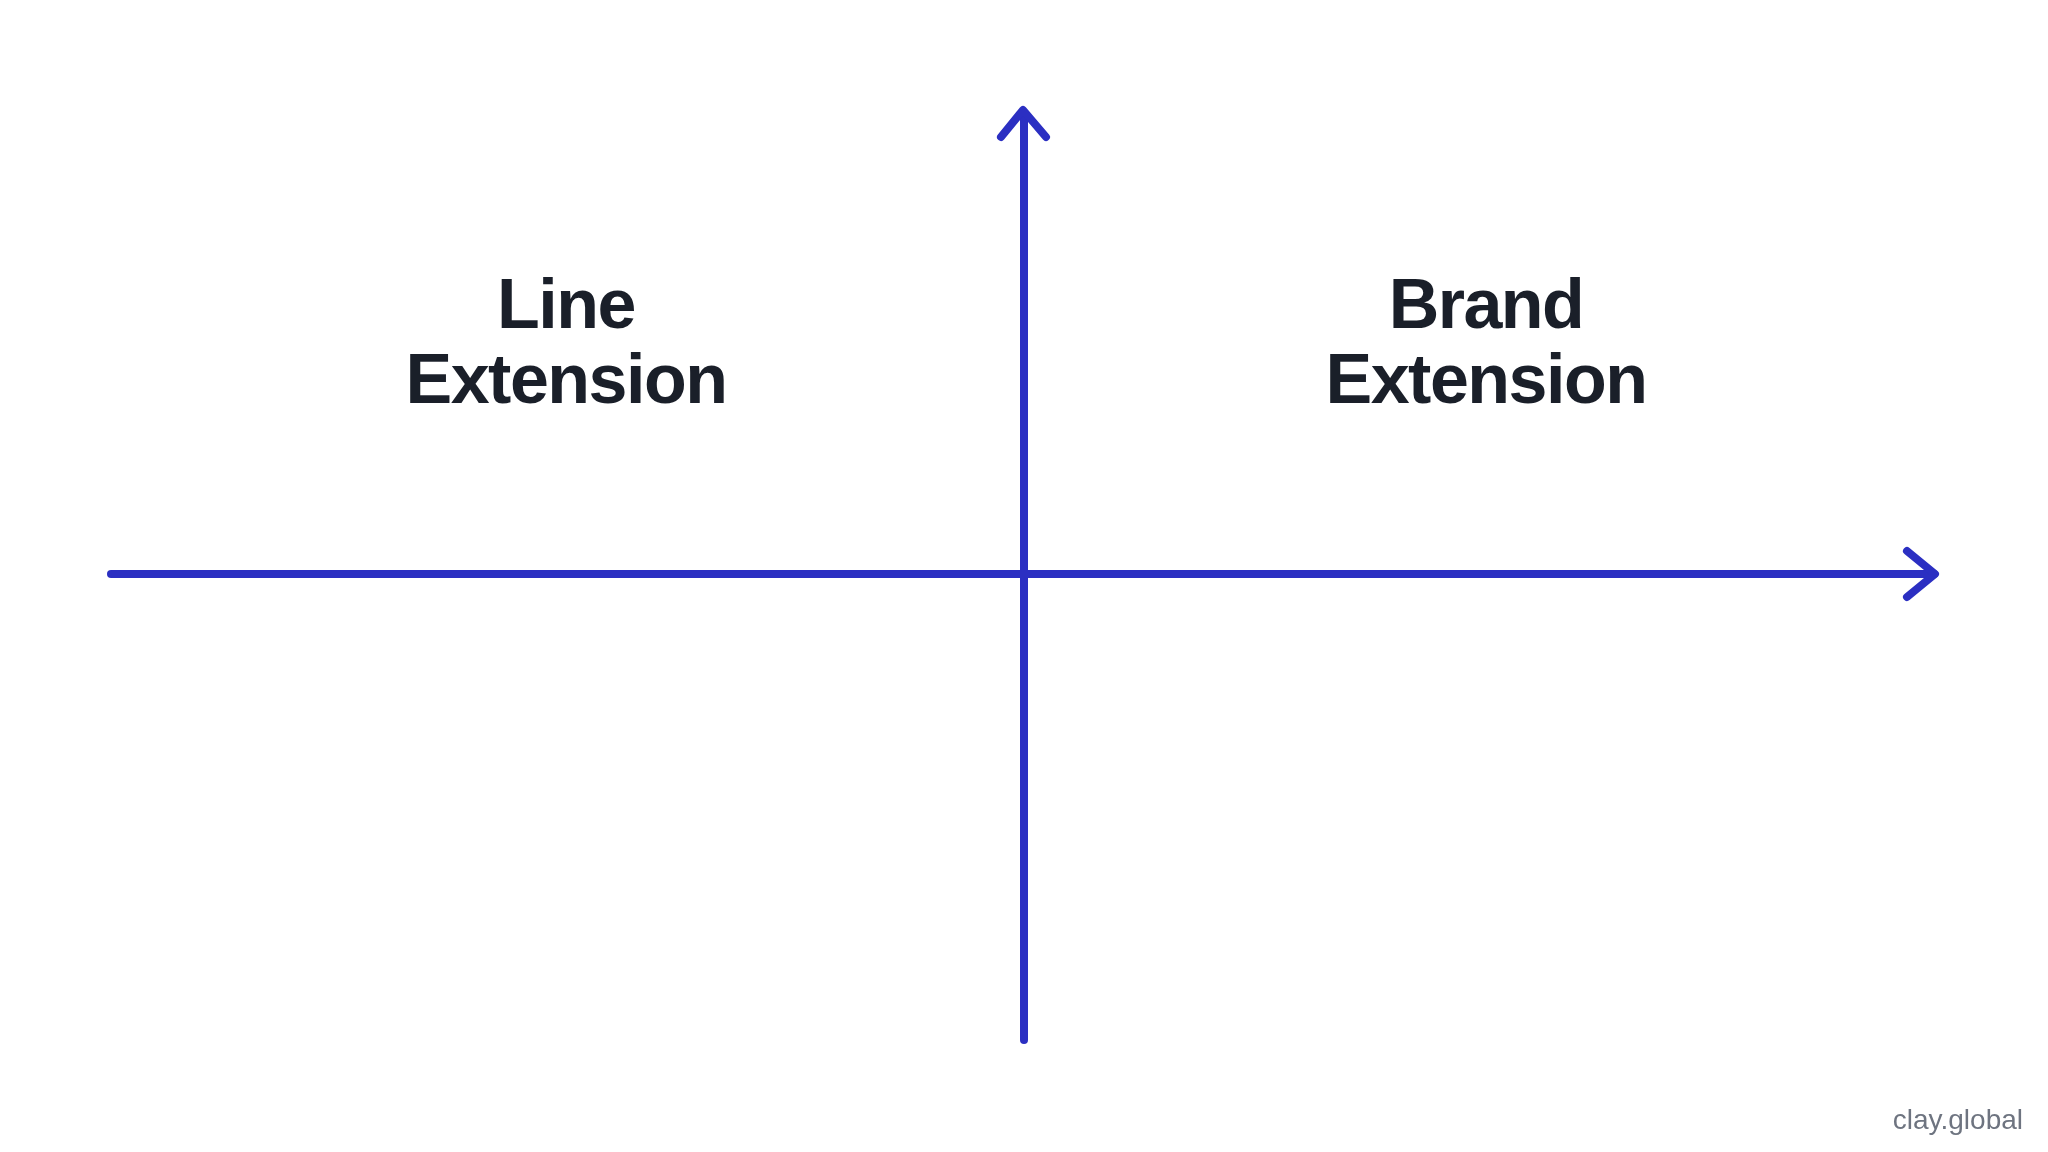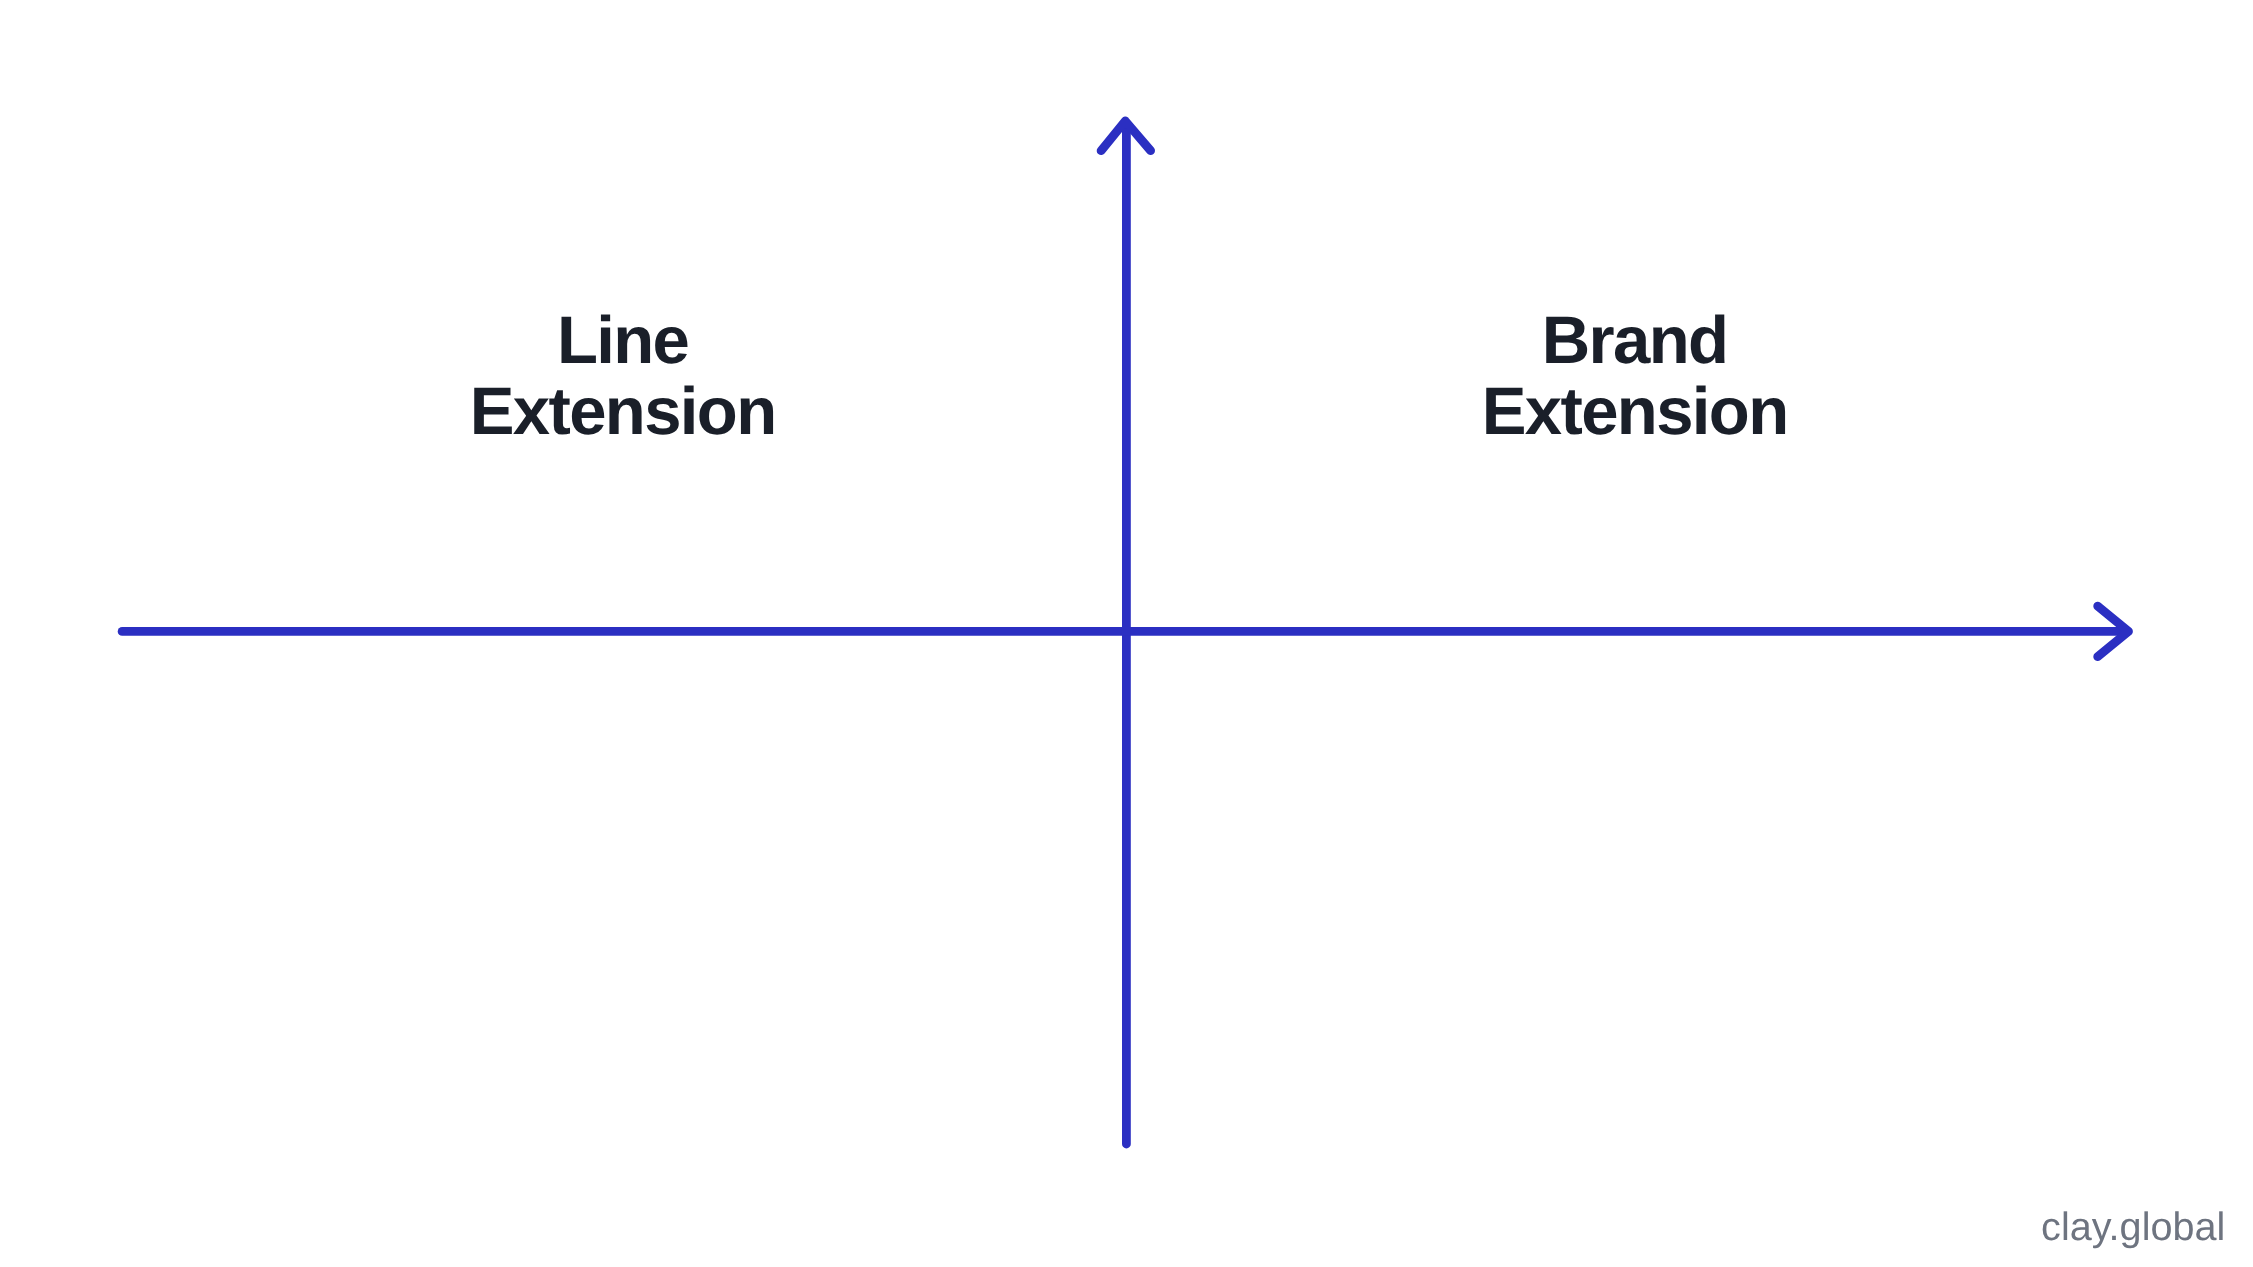--- a/index.html
+++ b/index.html
@@ -16,35 +16,35 @@
   }
   .axes-svg {
     position: absolute;
     left: 0; top: 0;
     width: 2048px; height: 1152px;
   }
   .quad-label {
     position: absolute;
     transform: translate(-50%, -50%);
     font-weight: bold;
-    font-size: 61px;
+    font-size: 70px;
     line-height: 1.07;
     letter-spacing: -1.5px;
     color: #1A1F29;
     text-align: center;
     white-space: pre-line;
   }
   .label-top-left     { left: 566px;  top: 342px; }
   .label-top-right    { left: 1486px; top: 342px; }
   .label-bottom-left  { left: 552px;  top: 810px; }
   .label-bottom-right { left: 1486px; top: 812px; }
   .watermark {
     position: absolute;
     right: 25px; bottom: 16px;
-    font-size: 36px;
+    font-size: 28px;
     font-weight: normal;
     color: #6E7480;
   }
 </style>
 </head>
 <body>
 
 <div class="canvas">
 
   <svg class="axes-svg" viewBox="0 0 2048 1152" fill="none" xmlns="http://www.w3.org/2000/svg">

